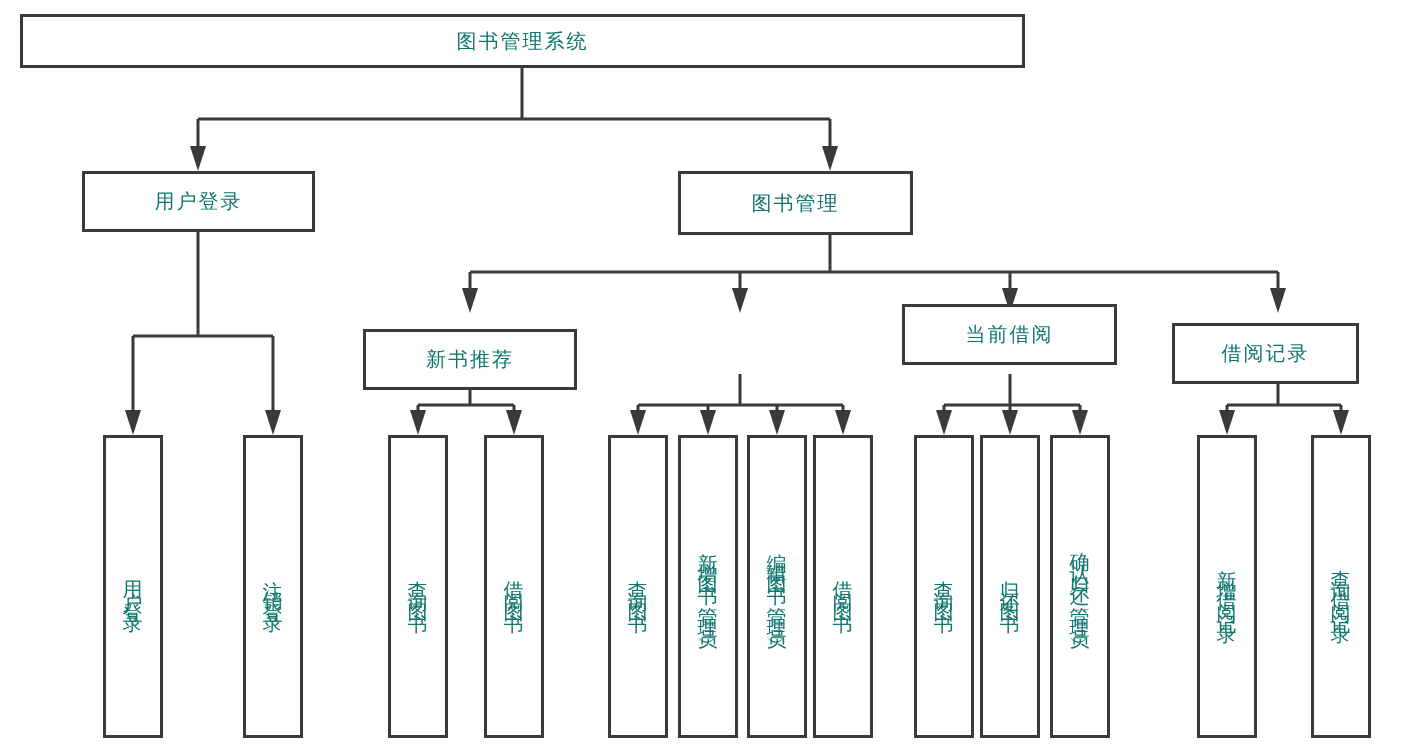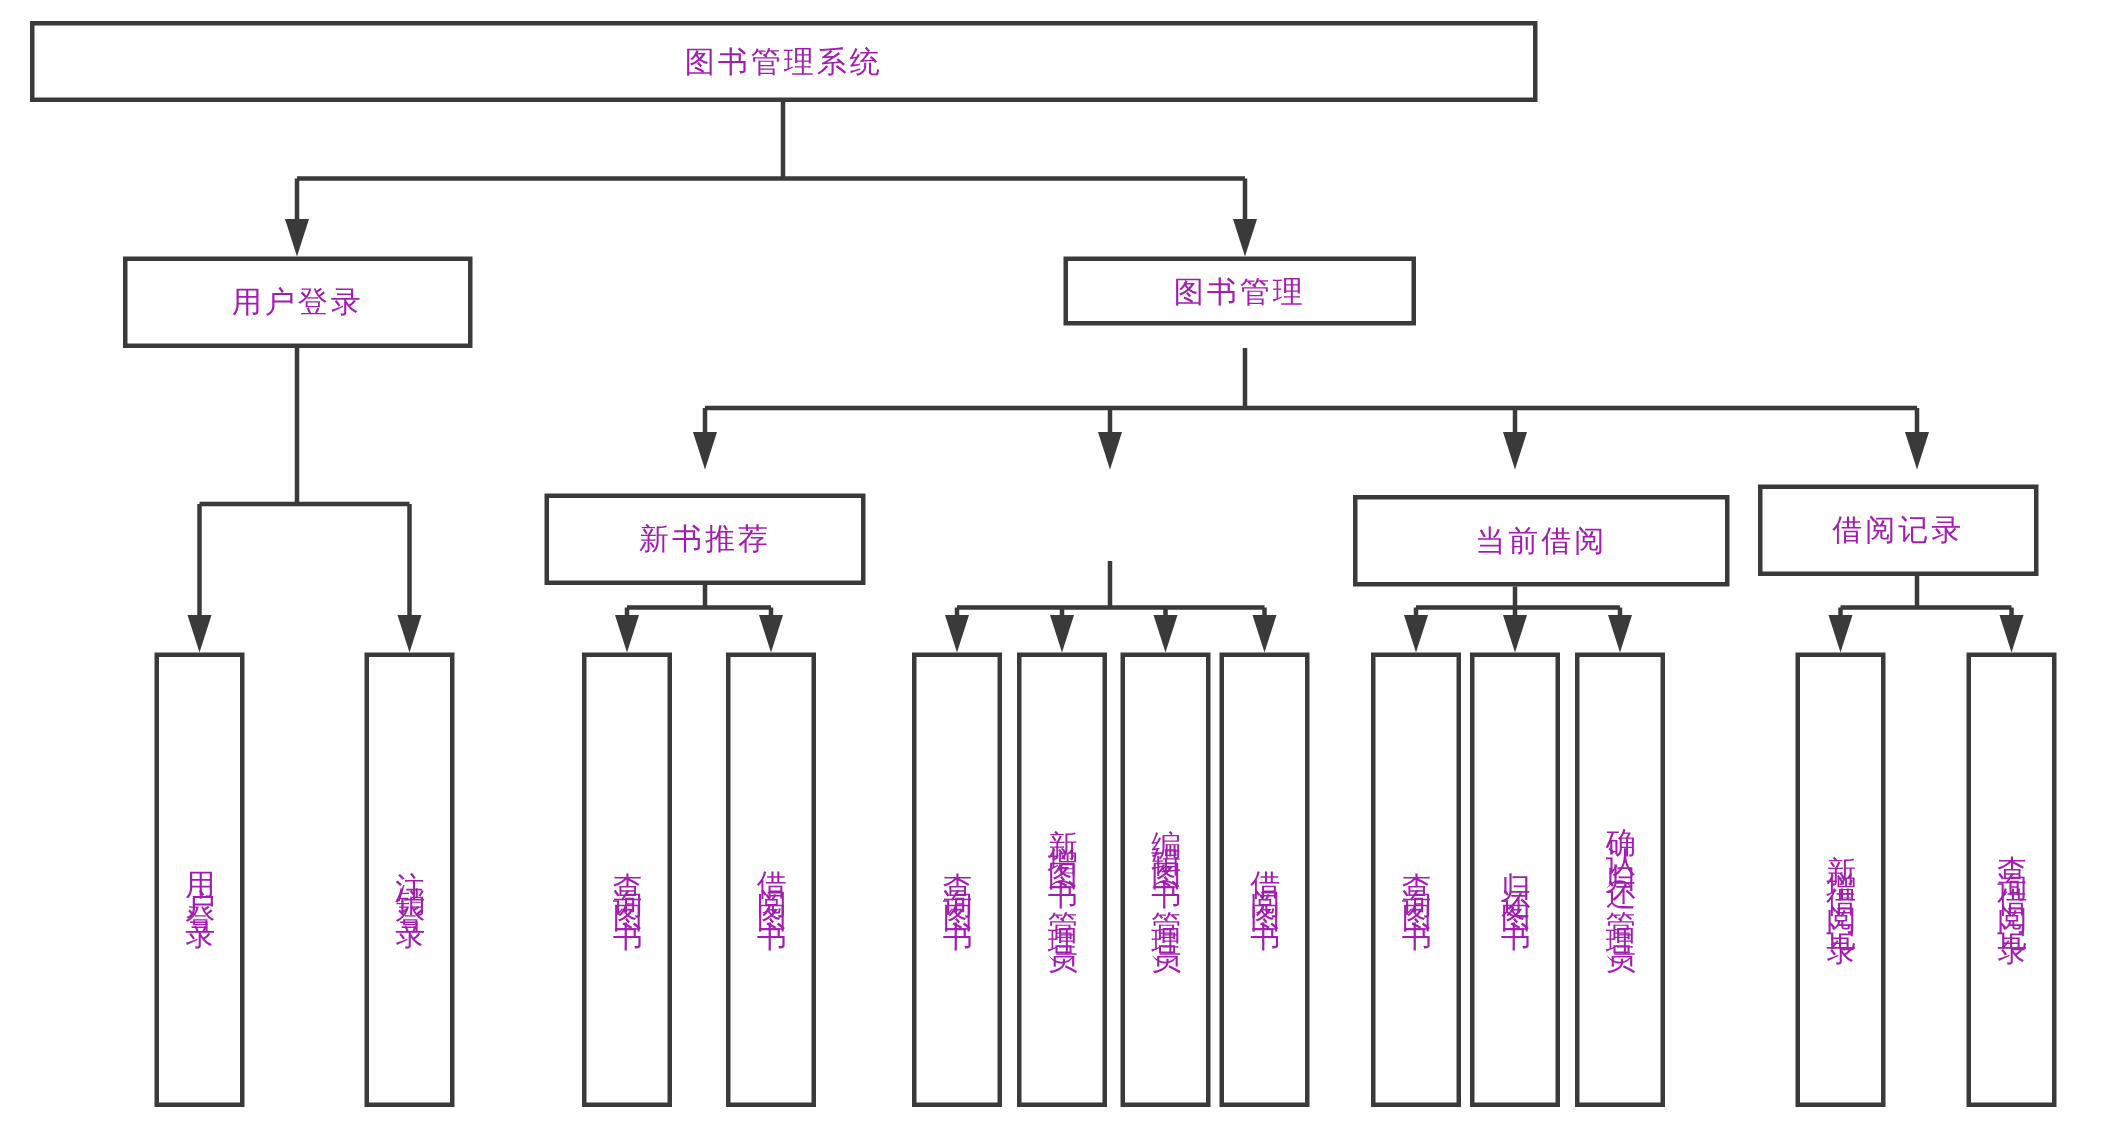--- a/index.html
+++ b/index.html
@@ -19,21 +19,21 @@
   .box {
     position: absolute;
     box-sizing: border-box;
     background: #ffffff;
     border: 3px solid #3a3a3a;
     display: flex;
     align-items: center;
     justify-content: center;
   }
   .box .lbl {
-    color: #a21caf;
+    color: #0f766e;
     font-size: 20px;
     letter-spacing: 2px;
     white-space: nowrap;
   }
   .vbox .lbl {
     writing-mode: vertical-rl;
     text-orientation: mixed;
     letter-spacing: 11px;
     line-height: 1;
     white-space: normal;
@@ -86,28 +86,28 @@
     </g>
   </svg>
 
   <div class="box" style="left:20px; top:14px; width:1005px; height:54px">
     <span class="lbl">图书管理系统</span>
   </div>
 
   <div class="box" style="left:82px; top:171px; width:233px; height:61px">
     <span class="lbl">用户登录</span>
   </div>
-  <div class="box" style="left:709px; top:171px; width:235px; height:46px">
+  <div class="box" style="left:678px; top:171px; width:235px; height:64px">
     <span class="lbl">图书管理</span>
   </div>
 
   <div class="box" style="left:363px; top:329px; width:214px; height:61px">
     <span class="lbl">新书推荐</span>
   </div>
-  <div class="box" style="left:902px; top:330px; width:251px; height:61px">
+  <div class="box" style="left:902px; top:304px; width:215px; height:61px">
     <span class="lbl">当前借阅</span>
   </div>
   <div class="box" style="left:1172px; top:323px; width:187px; height:61px">
     <span class="lbl">借阅记录</span>
   </div>
 
   <div class="box vbox" style="left:103px; top:435px; width:60px; height:303px">
     <span class="lbl">用户登录</span>
   </div>
   <div class="box vbox" style="left:243px; top:435px; width:60px; height:303px">

